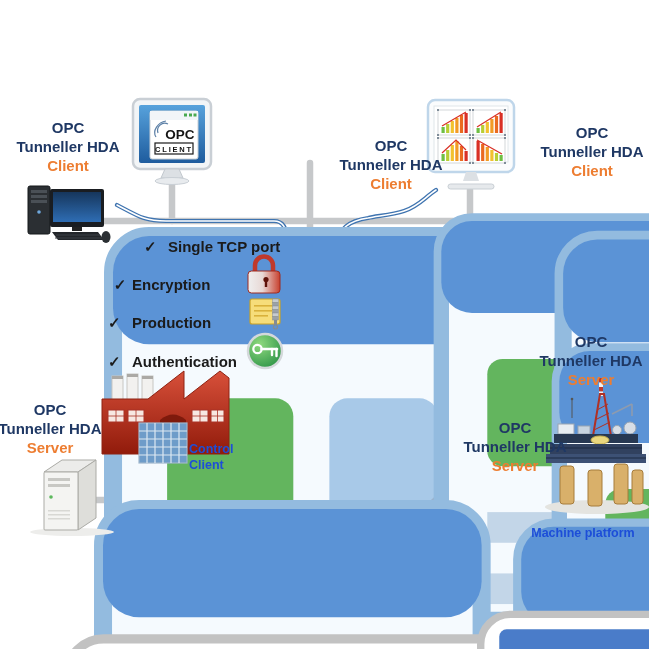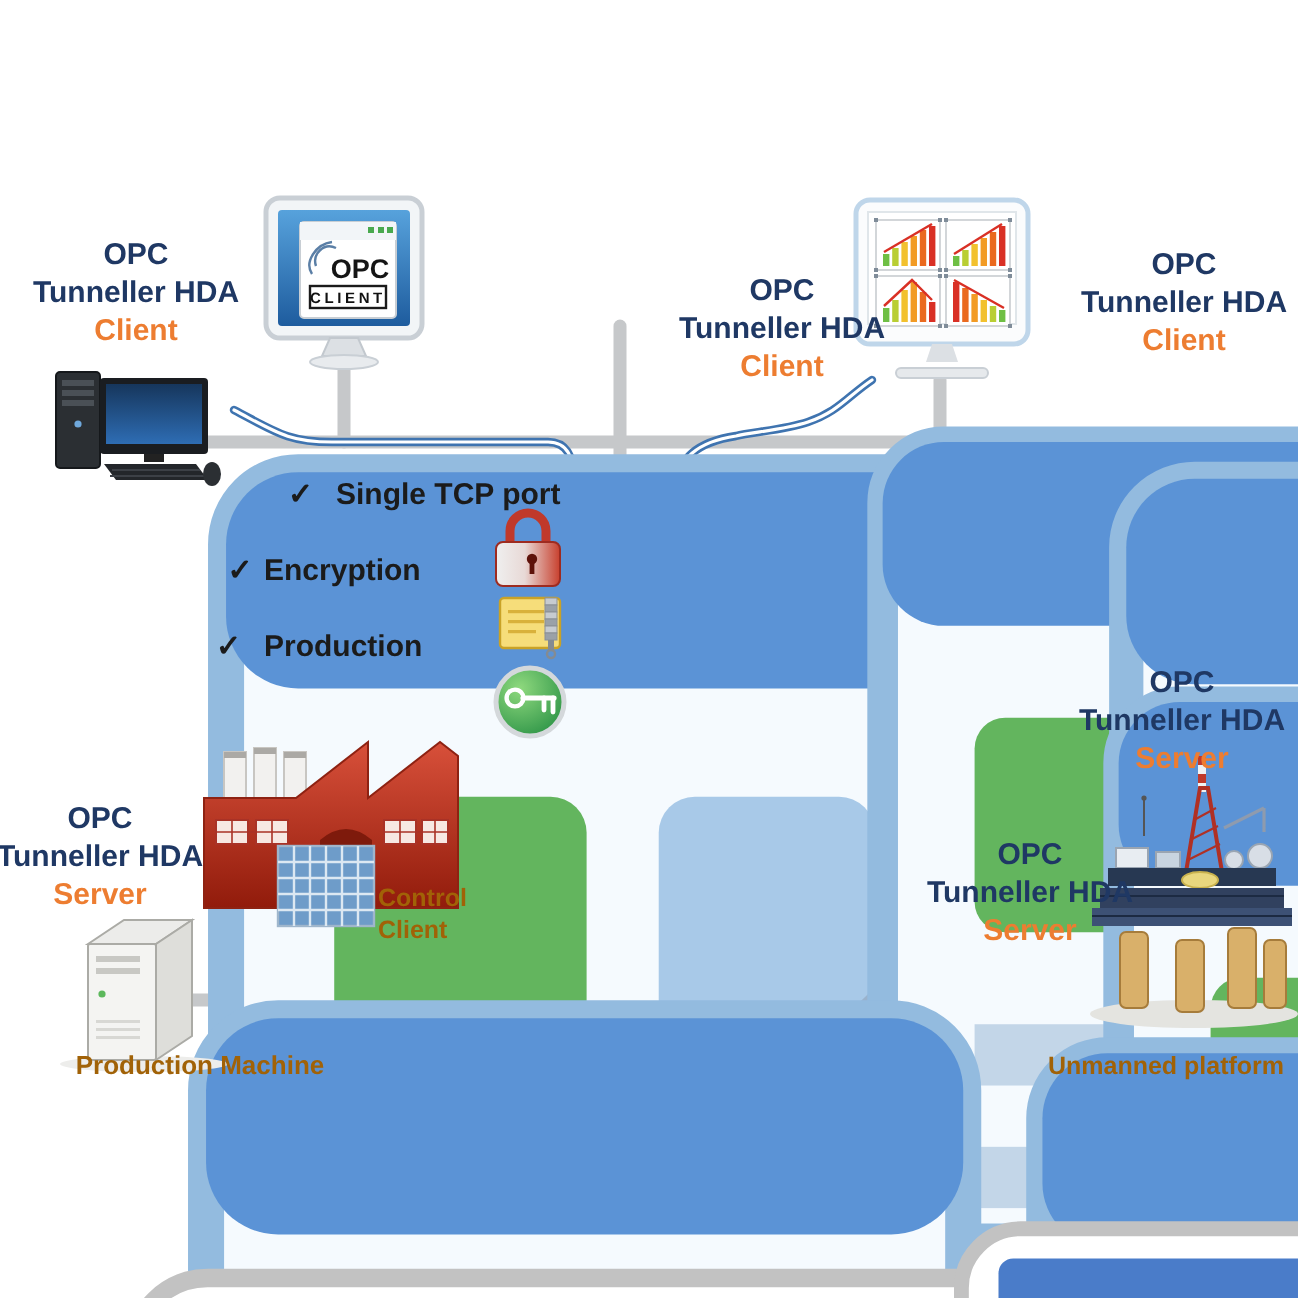--- a/index.html
+++ b/index.html
@@ -5,21 +5,21 @@
   html,body{margin:0;padding:0;background:#fff;}
   .stage{position:relative;width:649px;height:649px;background:#ffffff;overflow:hidden;
          font-family:"Liberation Sans",sans-serif;}
   .art{position:absolute;left:0;top:0;}
   svg text{font-family:"Liberation Sans",sans-serif;font-weight:bold;}
   .node-label{position:absolute;transform:translateX(-50%);text-align:center;font-weight:bold;
               font-size:15px;line-height:19px;color:#1F3864;white-space:nowrap;}
   .node-label .role{color:#ED7D31;}
   .check-row{position:absolute;font-weight:bold;font-size:15px;color:#1b1b1b;white-space:nowrap;}
   .check-row .mark{display:inline-block;width:24px;}
-  .caption{position:absolute;font-weight:bold;font-size:12.5px;color:#a16207;white-space:nowrap;}
+  .caption{position:absolute;font-weight:bold;font-size:12.5px;color:#1d4ed8;white-space:nowrap;}
   .caption.center{transform:translateX(-50%);text-align:center;}
   .caption .cap-line{display:block;line-height:16px;}
 </style>
 </head>
 <body>
 
 <div class="stage">
 
 <svg class="art" width="649" height="649" viewBox="0 0 649 649">
   <defs>
@@ -429,25 +429,25 @@
 
 <div class="check-row" style="left:96px;top:238px;margin-left:48px;">
   <span class="mark">✓</span><span>Single TCP port</span>
 </div>
 <div class="check-row" style="left:108px;top:276px;text-align:center;">
   <span class="mark">✓</span><span>Encryption</span>
 </div>
 <div class="check-row" style="left:108px;top:314px;">
   <span class="mark">✓</span><span>Production</span>
 </div>
+<div class="check-row" style="left:108px;top:353px;">
+  <span class="mark">✓</span><span>Authentication</span>
+</div>
 
 <div class="caption" style="left:189px;top:441px;">
   <span class="cap-line">Control</span>
   <span class="cap-line">Client</span>
 </div>
-<div class="caption center" style="left:100px;top:525px;font-size:13px;">
-  <span>Production Machine</span>
-</div>
 <div class="caption center" style="left:583px;top:526px;">
-  <span>Unmanned platform</span>
+  <span>Machine platform</span>
 </div>
 
 </div>
 
 </body></html>

